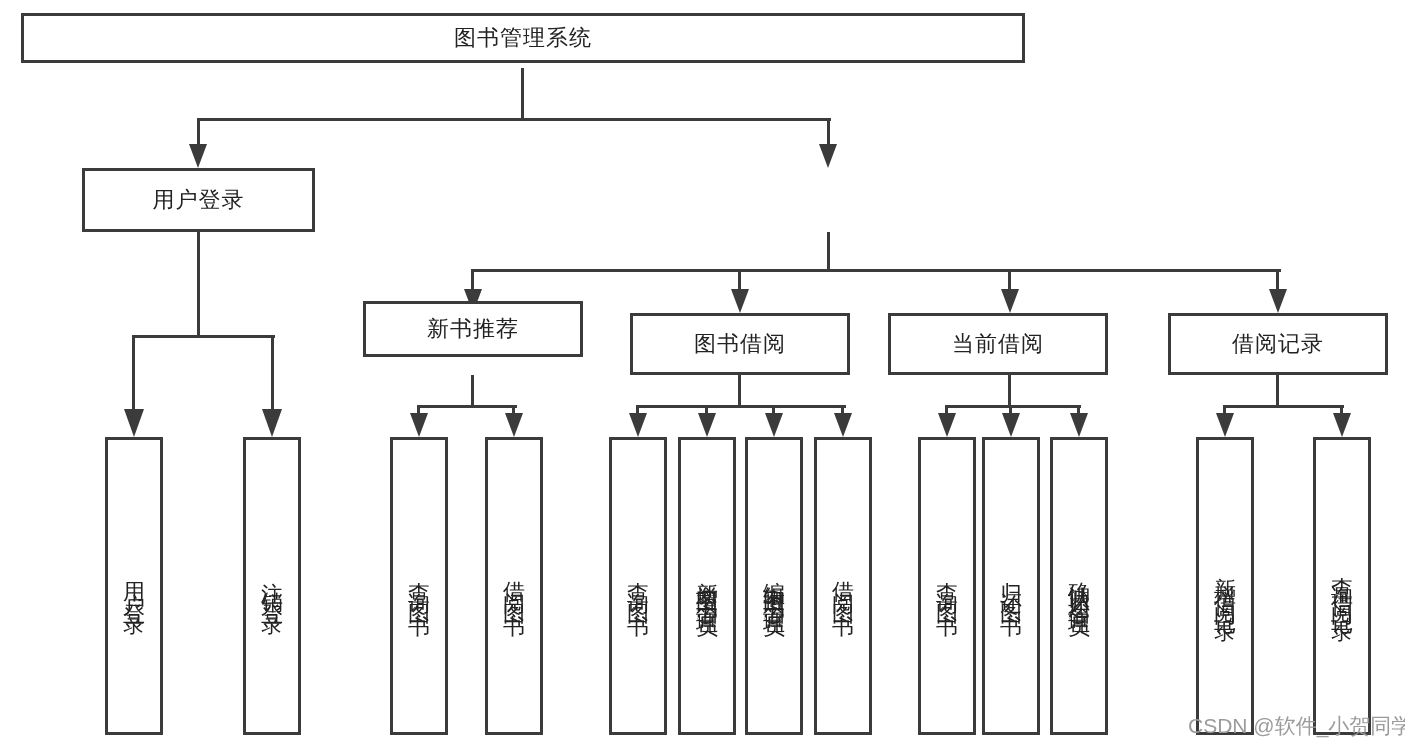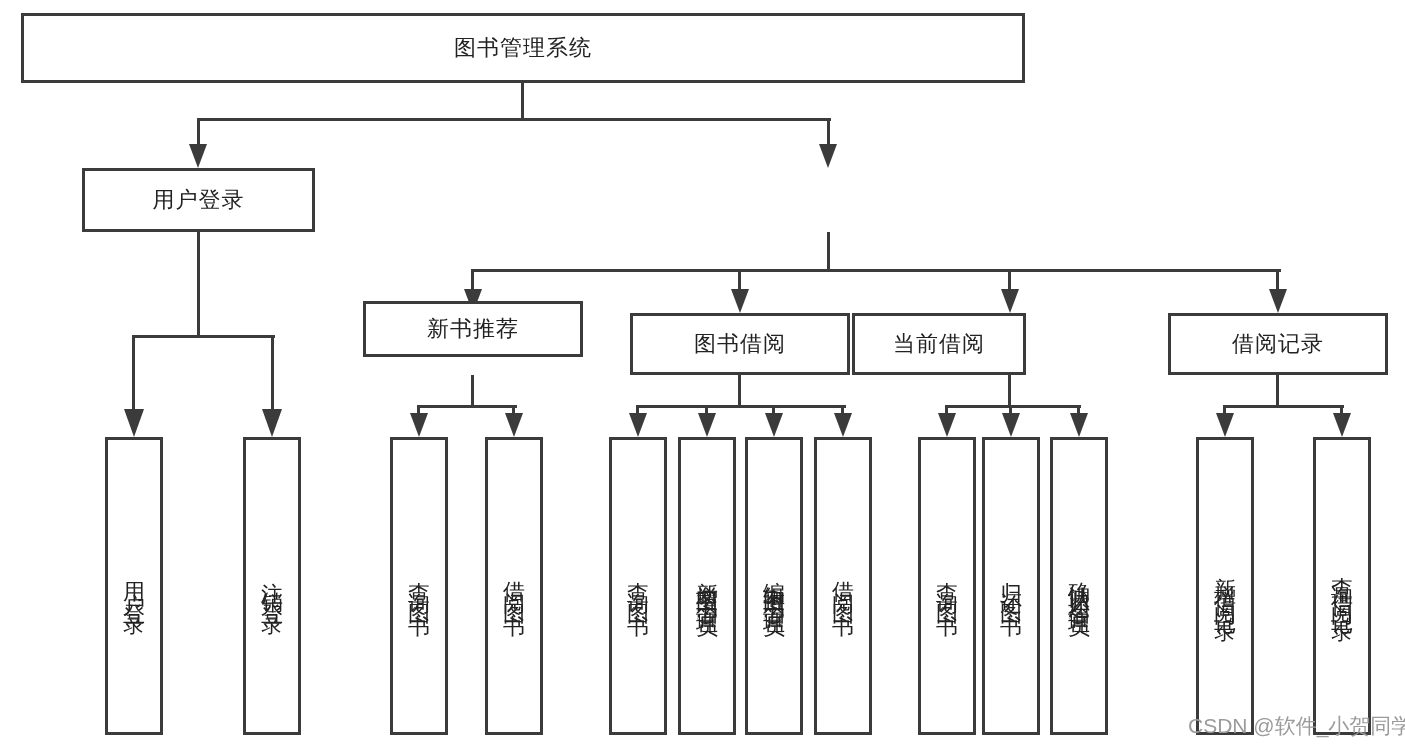--- a/index.html
+++ b/index.html
@@ -116,30 +116,30 @@
     <div class="arrow" style="left:1070px;top:413px"></div>
 
     <div class="vl" style="left:1276px;top:375px;height:33px"></div>
     <div class="hl" style="left:1223px;top:405px;width:121px"></div>
     <div class="vl" style="left:1223px;top:405px;height:11px"></div>
     <div class="arrow" style="left:1216px;top:413px"></div>
     <div class="vl" style="left:1340px;top:405px;height:11px"></div>
     <div class="arrow" style="left:1333px;top:413px"></div>
   </div>
 
-  <div class="node" style="left:21px;top:13px;width:1004px;height:70px">图书管理系统</div>
+  <div class="node" style="left:21px;top:13px;width:1004px;height:50px">图书管理系统</div>
 
   <div class="node" style="left:82px;top:168px;width:233px;height:64px">用户登录</div>
 
 
   <div class="node" style="left:363px;top:301px;width:220px;height:56px">新书推荐</div>
 
   <div class="node" style="left:630px;top:313px;width:220px;height:62px">图书借阅</div>
 
-  <div class="node" style="left:852px;top:313px;width:174px;height:62px">当前借阅</div>
+  <div class="node" style="left:888px;top:313px;width:220px;height:62px">当前借阅</div>
 
   <div class="node" style="left:1168px;top:313px;width:220px;height:62px">借阅记录</div>
 
   <div class="col" style="left:105px">
     <span class="vtxt s4">用户登录</span>
   </div>
   <div class="col" style="left:243px">
     <span class="vtxt s4">注销登录</span>
   </div>
 

